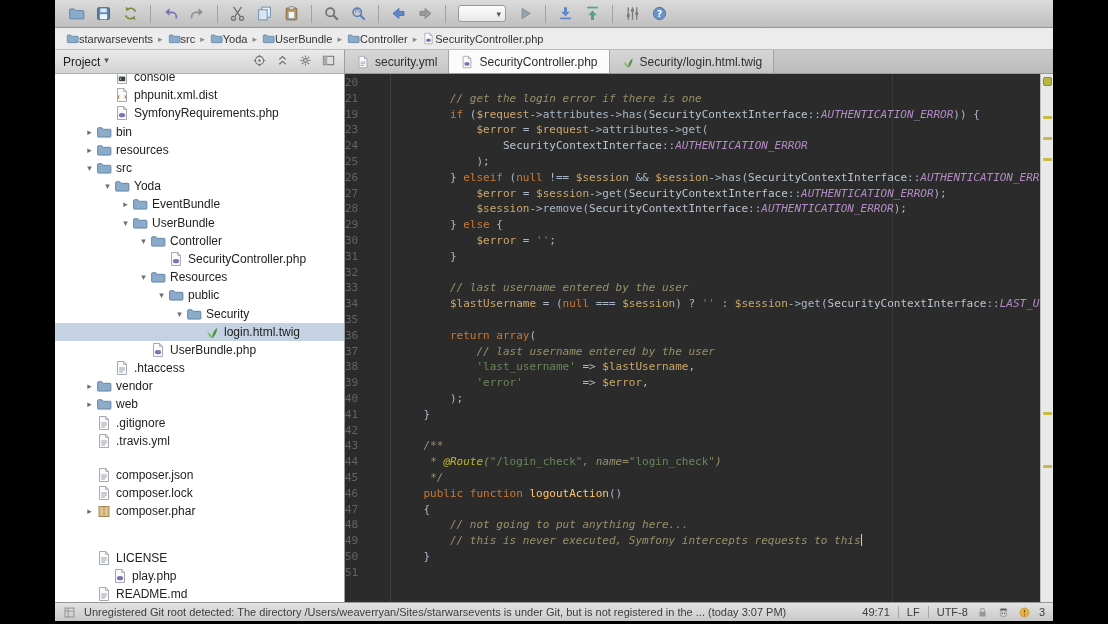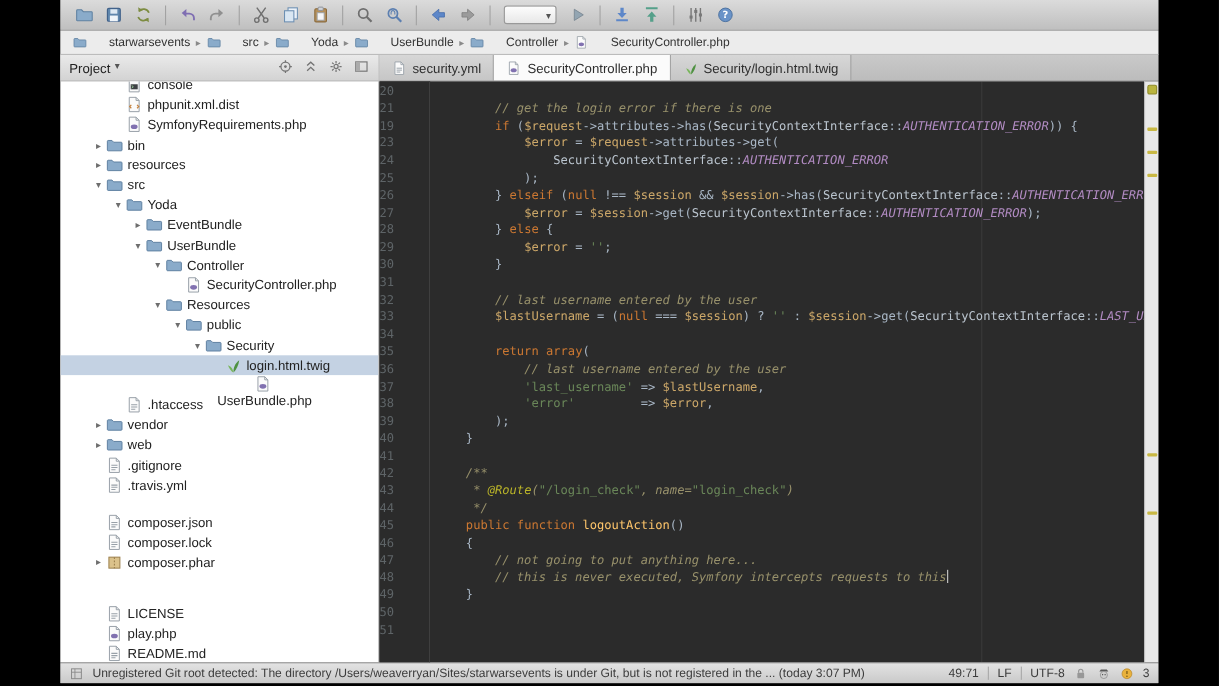--- a/index.html
+++ b/index.html
@@ -9,21 +9,21 @@
   
   .toolbar{height:28px;flex:none;background:linear-gradient(#dbdbdb,#bfbfbf);border-bottom:1px solid #979797;display:flex;align-items:center;padding:0 9px;gap:2px}
   .tbtn{width:25px;height:24px;display:flex;align-items:center;justify-content:center}
   .icon{display:inline-block}
   .icon svg{width:100%;height:100%;display:block}
   .tbtn .icon{width:17px;height:17px}
   .tsep{width:1px;height:18px;background:#a2a2a2;margin:0 5px}
   .combo{width:48px;height:17px;background:linear-gradient(#fdfdfd,#e7e7e7);border:1px solid #999;border-radius:3px;margin:0 5px;display:flex;align-items:center;justify-content:flex-end;padding-right:4px;font-size:9px;color:#555}
   
   .navbar{height:22px;flex:none;background:#ececec;border-bottom:1px solid #bcbcbc;display:flex;align-items:center;padding:0 8px;font-size:11px;color:#333;white-space:nowrap}
-  .crumb{display:flex;align-items:center;gap:20px;padding:0 3px}
+  .crumb{display:flex;align-items:center;gap:0;padding:0 3px}
   .crumb .icon{width:13px;height:13px}
   .crumb-sep{color:#8a8a8a;font-size:9px;padding:0 2px}
   
   .main{flex:1;display:flex;min-height:0}
   .project-pane{width:290px;flex:none;background:#fff;border-right:1px solid #9d9d9d;display:flex;flex-direction:column;min-height:0}
   .pane-header{height:24px;flex:none;background:linear-gradient(#eaeaea,#d3d3d3);border-bottom:1px solid #afafaf;display:flex;align-items:center;padding:0 8px;font-size:12px;color:#222}
   .pane-title{display:flex;gap:4px}
   .pane-caret{font-size:9px;color:#555}
   .pane-icons{margin-left:auto;display:flex;gap:8px;align-items:center}
   .pane-icons .icon{width:15px;height:15px}
@@ -453,21 +453,21 @@
             <div class="trow sel" style="padding-left: 136px;">
               <span class="arrow"></span>
               <span class="icon">
                 <svg viewBox="0 0 16 16">
                   <path d="M8.3 14.6c-.3-4 1.2-8 5.2-11-.8 4.7-2.3 8.2-5.2 11z" fill="#4e9141"></path>
                   <path d="M8 14.6C8 11.6 6.6 9.3 3.2 8c1.2 3.1 2.7 5.1 4.8 6.6z" fill="#79b65c"></path>
                 </svg>
               </span>
               <span>login.html.twig</span>
             </div>
-            <div class="trow" style="padding-left: 82px; flex-direction: column;">
+            <div class="trow" style="padding-left: 82px;">
               <span class="arrow"></span>
               <span class="icon">
                 <svg viewBox="0 0 16 16">
                   <path d="M3.5 1.5h6.2l2.8 2.8v10.2h-9z" fill="#fbfbfb" stroke="#98a0a8" stroke-width=".9"></path>
                   <path d="M9.7 1.5v2.8h2.8" fill="none" stroke="#98a0a8" stroke-width=".9"></path>
                   <ellipse cx="8" cy="10.2" rx="3.1" ry="2.1" fill="#8171b0"></ellipse>
                 </svg>
               </span>
               <span>UserBundle.php</span>
             </div>
@@ -558,21 +558,21 @@
               <span class="arrow"></span>
               <span class="icon">
                 <svg viewBox="0 0 16 16">
                   <path d="M3.5 1.5h6.2l2.8 2.8v10.2h-9z" fill="#fbfbfb" stroke="#98a0a8" stroke-width=".9"></path>
                   <path d="M9.7 1.5v2.8h2.8" fill="none" stroke="#98a0a8" stroke-width=".9"></path>
                   <path d="M5.2 8h5.6M5.2 10h5.6M5.2 12h3.8" stroke="#98a0a8" stroke-width="1"></path>
                 </svg>
               </span>
               <span>LICENSE</span>
             </div>
-            <div class="trow" style="padding-left: 28px;">
+            <div class="trow" style="padding-left: 28px; margin-left: 16px;">
               <span class="arrow"></span>
               <span class="icon">
                 <svg viewBox="0 0 16 16">
                   <path d="M3.5 1.5h6.2l2.8 2.8v10.2h-9z" fill="#fbfbfb" stroke="#98a0a8" stroke-width=".9"></path>
                   <path d="M9.7 1.5v2.8h2.8" fill="none" stroke="#98a0a8" stroke-width=".9"></path>
                   <ellipse cx="8" cy="10.2" rx="3.1" ry="2.1" fill="#8171b0"></ellipse>
                 </svg>
               </span>
               <span>play.php</span>
             </div>
@@ -684,20 +684,21 @@
           <div class="margin-guide"></div>
           <div class="code-lines">
               <div class="cline"></div>
               <div class="cline"><span class="tk-pl">        </span><span class="tk-cmt">// get the login error if there is one</span></div>
               <div class="cline"><span class="tk-pl">        </span><span class="tk-kw">if</span><span class="tk-pl"> (</span><span class="tk-var">$request</span><span class="tk-pl">-&gt;attributes-&gt;has(</span><span class="tk-cls">SecurityContextInterface</span><span class="tk-pl">::</span><span class="tk-const">AUTHENTICATION_ERROR</span><span class="tk-pl">)) {</span></div>
               <div class="cline"><span class="tk-pl">            </span><span class="tk-var">$error</span><span class="tk-pl"> = </span><span class="tk-var">$request</span><span class="tk-pl">-&gt;attributes-&gt;get(</span></div>
               <div class="cline"><span class="tk-pl">                </span><span class="tk-cls">SecurityContextInterface</span><span class="tk-pl">::</span><span class="tk-const">AUTHENTICATION_ERROR</span></div>
               <div class="cline"><span class="tk-pl">            );</span></div>
               <div class="cline"><span class="tk-pl">        } </span><span class="tk-kw">elseif</span><span class="tk-pl"> (</span><span class="tk-kw">null</span><span class="tk-pl"> !== </span><span class="tk-var">$session</span><span class="tk-pl"> &amp;&amp; </span><span class="tk-var">$session</span><span class="tk-pl">-&gt;has(</span><span class="tk-cls">SecurityContextInterface</span><span class="tk-pl">::</span><span class="tk-const">AUTHENTICATION_ERROR</span></div>
               <div class="cline"><span class="tk-pl">            </span><span class="tk-var">$error</span><span class="tk-pl"> = </span><span class="tk-var">$session</span><span class="tk-pl">-&gt;get(</span><span class="tk-cls">SecurityContextInterface</span><span class="tk-pl">::</span><span class="tk-const">AUTHENTICATION_ERROR</span><span class="tk-pl">);</span></div>
+              <div class="cline"><span class="tk-pl">            </span><span class="tk-var">$session</span><span class="tk-pl">-&gt;remove(</span><span class="tk-cls">SecurityContextInterface</span><span class="tk-pl">::</span><span class="tk-const">AUTHENTICATION_ERROR</span><span class="tk-pl">);</span></div>
               <div class="cline"><span class="tk-pl">        } </span><span class="tk-kw">else</span><span class="tk-pl"> {</span></div>
               <div class="cline"><span class="tk-pl">            </span><span class="tk-var">$error</span><span class="tk-pl"> = </span><span class="tk-str">''</span><span class="tk-pl">;</span></div>
               <div class="cline"><span class="tk-pl">        }</span></div>
               <div class="cline"></div>
               <div class="cline"><span class="tk-pl">        </span><span class="tk-cmt">// last username entered by the user</span></div>
               <div class="cline"><span class="tk-pl">        </span><span class="tk-var">$lastUsername</span><span class="tk-pl"> = (</span><span class="tk-kw">null</span><span class="tk-pl"> === </span><span class="tk-var">$session</span><span class="tk-pl">) ? </span><span class="tk-str">''</span><span class="tk-pl"> : </span><span class="tk-var">$session</span><span class="tk-pl">-&gt;get(</span><span class="tk-cls">SecurityContextInterface</span><span class="tk-pl">::</span><span class="tk-const">LAST_USERNAME</span></div>
               <div class="cline"></div>
               <div class="cline"><span class="tk-pl">        </span><span class="tk-kw">return</span><span class="tk-pl"> </span><span class="tk-kw">array</span><span class="tk-pl">(</span></div>
               <div class="cline"><span class="tk-pl">            </span><span class="tk-cmt">// last username entered by the user</span></div>
               <div class="cline"><span class="tk-pl">            </span><span class="tk-str">'last_username'</span><span class="tk-pl"> =&gt; </span><span class="tk-var">$lastUsername</span><span class="tk-pl">,</span></div>

